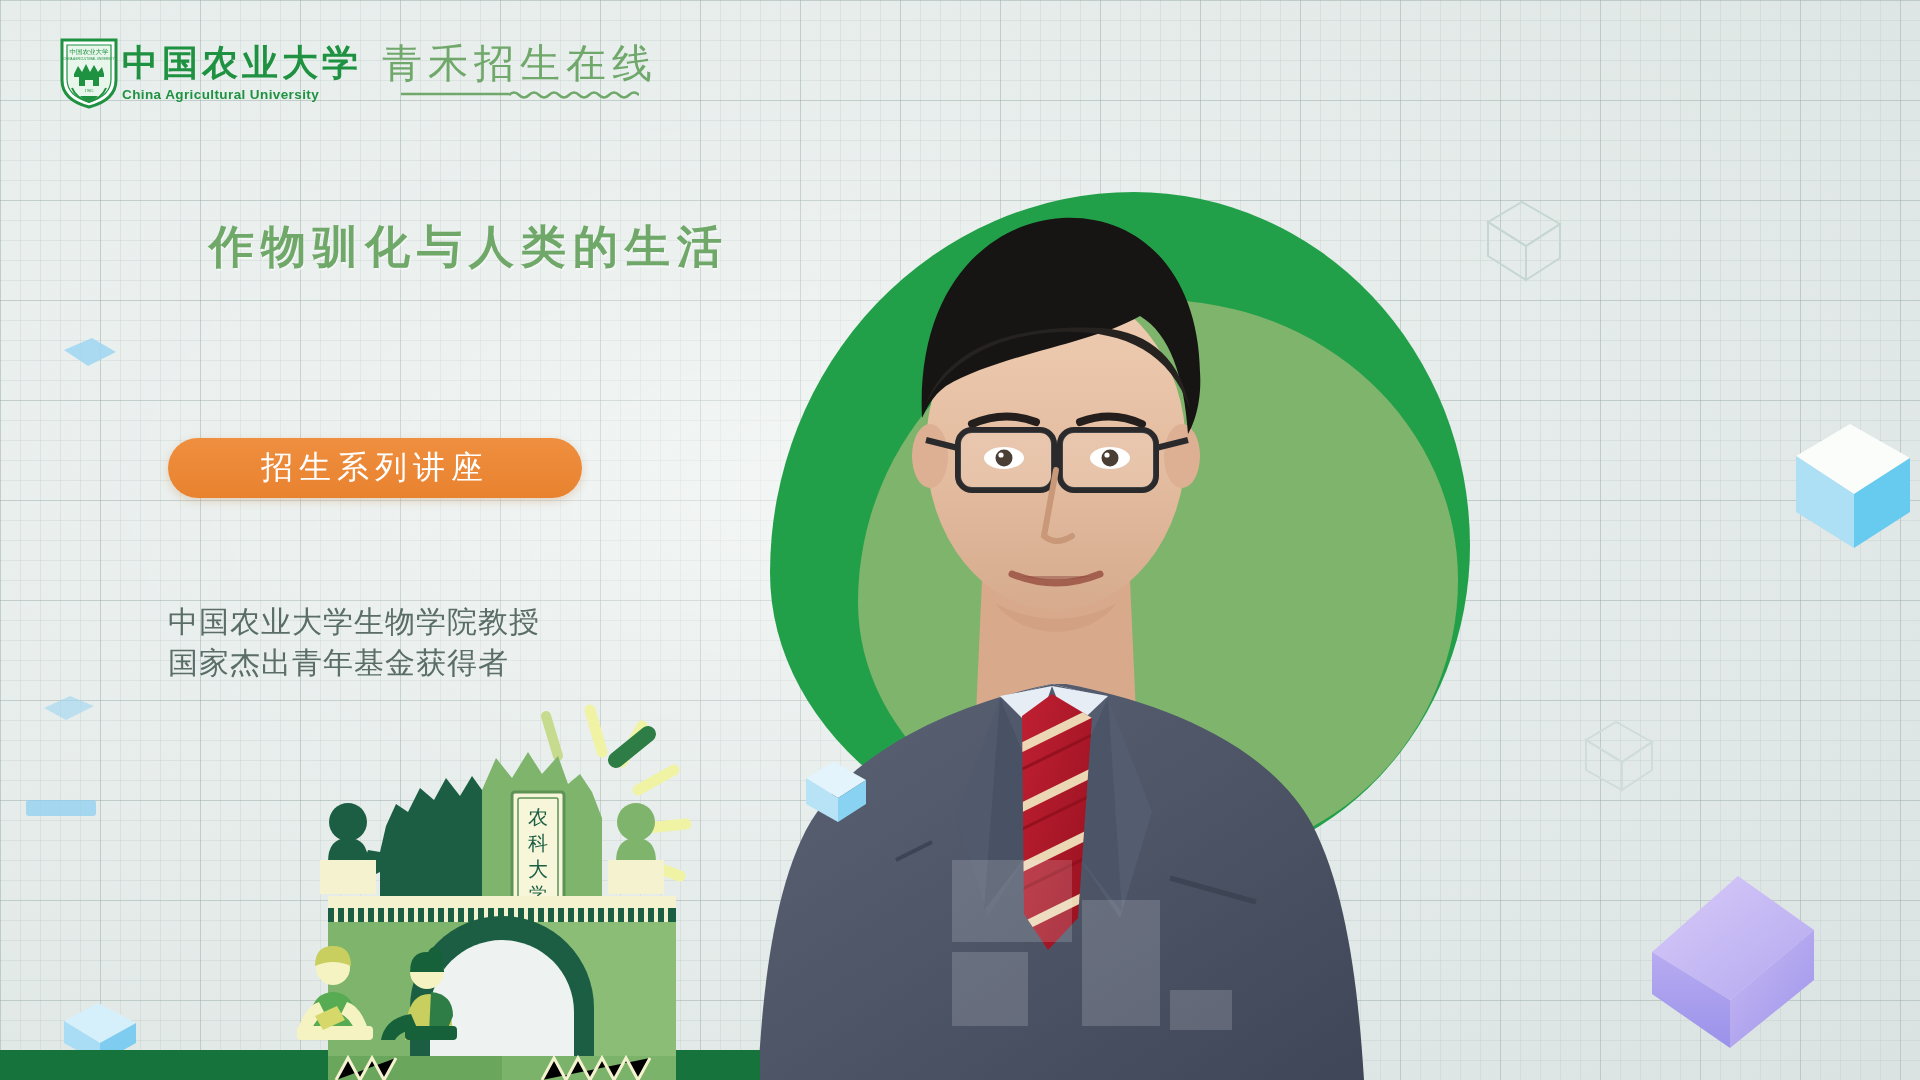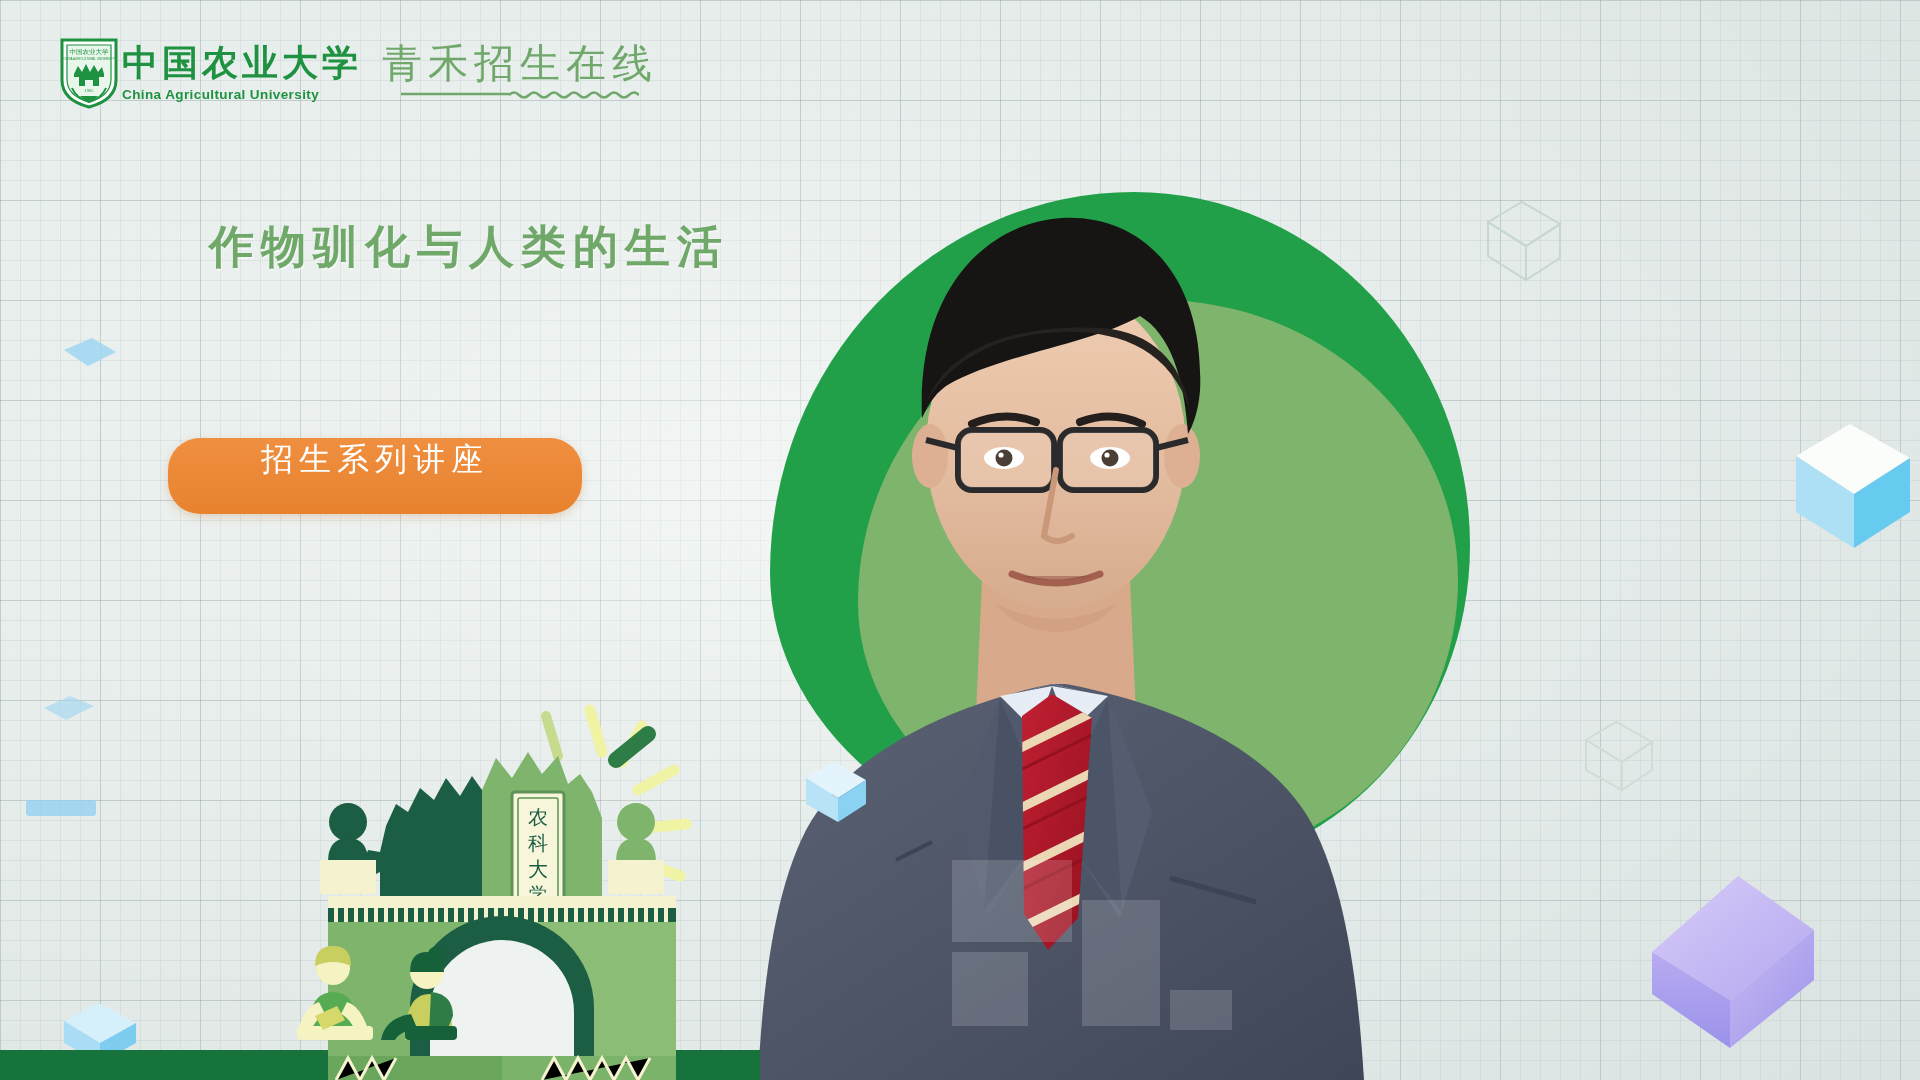--- a/index.html
+++ b/index.html
@@ -65,23 +65,23 @@
   
   .headline{
     position:absolute; left:168px; top:222px; z-index:40;
     font-size:45px; font-weight:700; color:#6fa868;
     letter-spacing:7px; line-height:1.1;
     text-shadow:1px 2px 0 rgba(255,255,255,.45);
     margin-left:41px;
   }
   .pill{
     position:absolute; left:168px; top:438px; z-index:40;
-    width:414px; height:76px; border-radius:32px;
+    width:414px; height:60px; border-radius:32px;
     background:linear-gradient(180deg,#ef8f3f 0%,#e8822f 100%);
-    display:flex; align-items:flex-start; justify-content:center;
+    display:flex; align-items:center; justify-content:center;
     box-shadow:0 3px 10px rgba(190,110,40,.25);
   }
   .pill span{
     color:#fff; font-size:32px; font-weight:500; letter-spacing:6px;
   }
   .speaker{
     position:absolute; left:168px; top:537px; z-index:40;
     font-size:37px; font-weight:700; color:#4b5f58;
     letter-spacing:2px; white-space:nowrap;
   }
@@ -457,14 +457,18 @@
     </div>
   </div>
 
   <div class="headline">作物驯化与人类的生活</div>
 
   <div class="pill">
     <span>招生系列讲座</span>
   </div>
 
 
+  <div class="creds">
+    <div>中国农业大学生物学院教授</div>
+    <div>国家杰出青年基金获得者</div>
+  </div>
 
 </div>
 
 </body></html>

